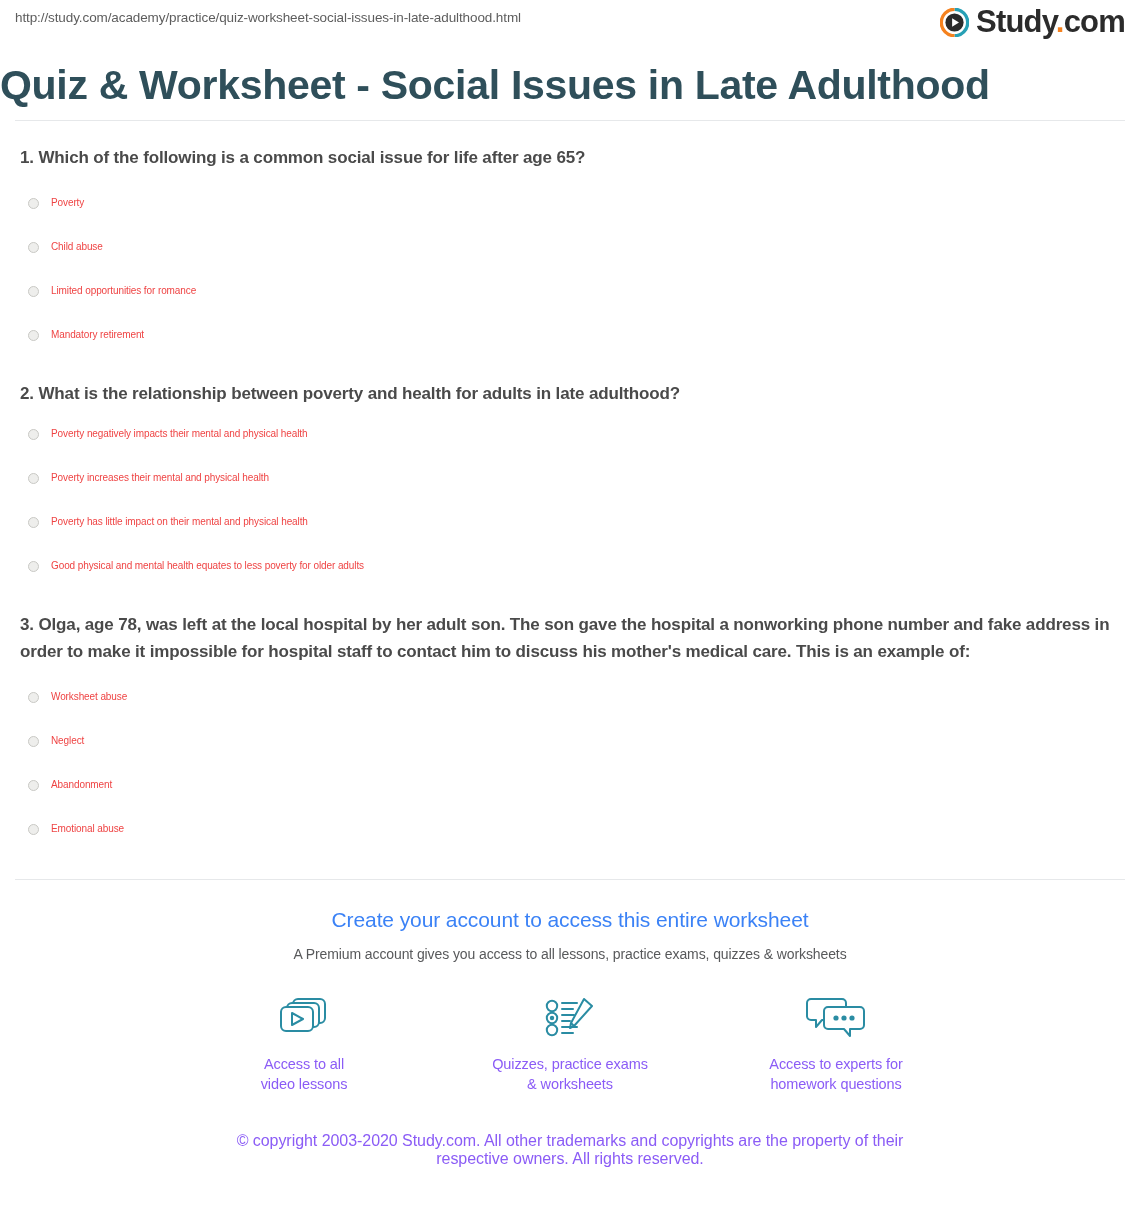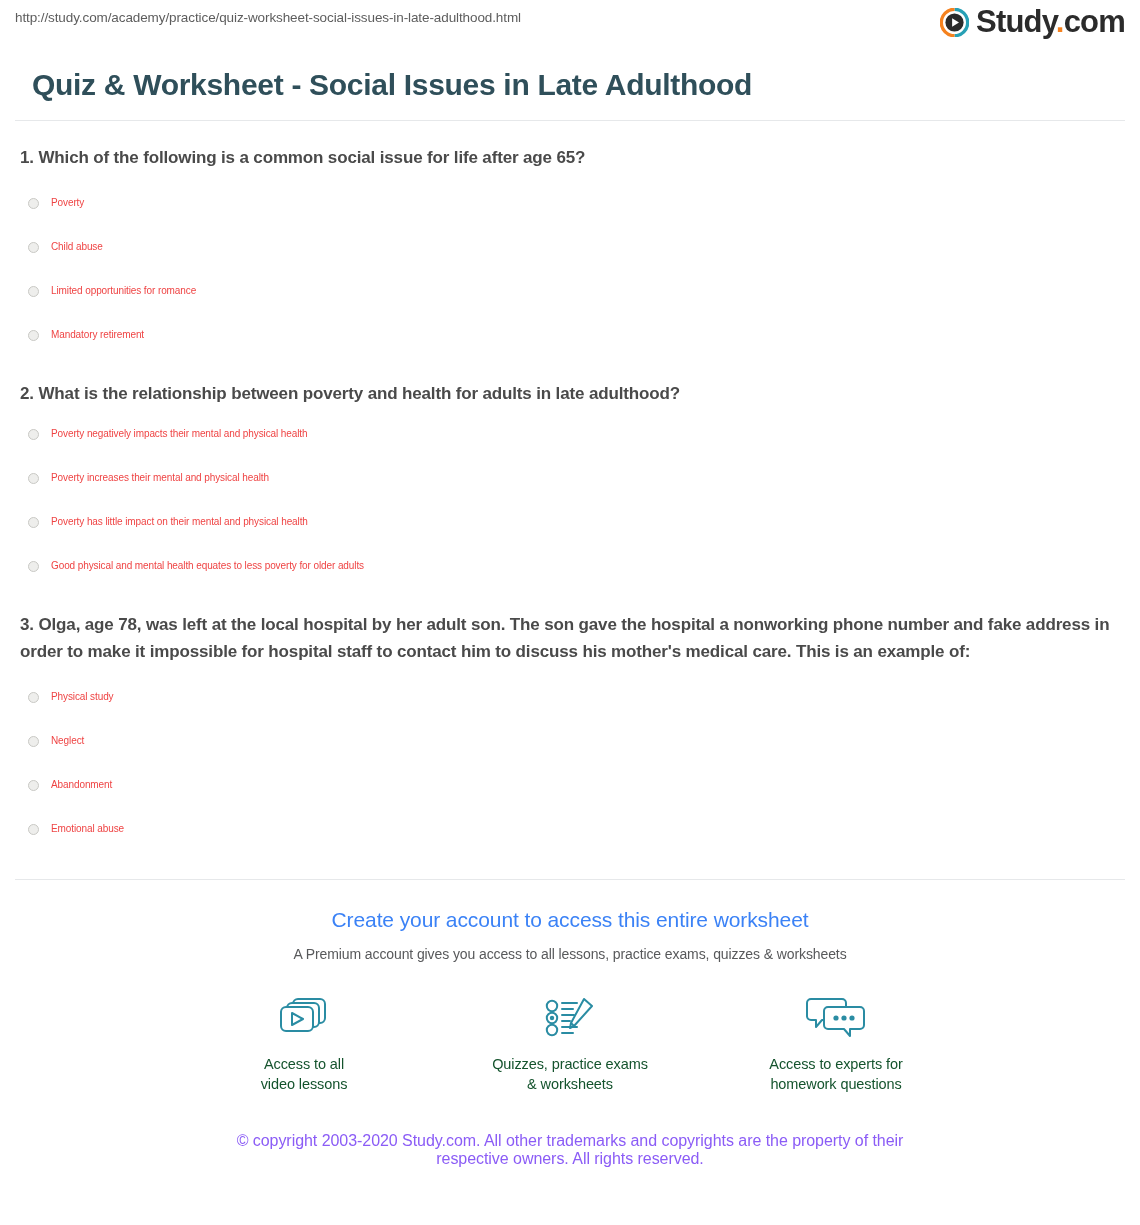--- a/index.html
+++ b/index.html
@@ -52,22 +52,22 @@
     font-weight: 700;
     color: #2b2b2b;
     letter-spacing: -0.8px;
     white-space: nowrap;
   }
   .brand-dot { color: #f5821f; }
 
   
   .worksheet-title {
     margin: 8px 0 0 0;
-    padding: 0 32px;
-    font-size: 30px;
+    padding: 0 0;
+    font-size: 41px;
     line-height: 38px;
     font-weight: 700;
     color: #2f4f5a;
     letter-spacing: -0.3px;
   }
   .divider {
     height: 1px;
     background: #e6e8ea;
     margin: 16px 15px 0 15px;
   }
@@ -152,21 +152,21 @@
   .perk-icon {
     height: 54px;
     display: flex;
     align-items: center;
     justify-content: center;
   }
   .perk-label {
     margin-top: 9px;
     font-size: 14.5px;
     line-height: 20px;
-    color: #14532d;
+    color: #8b5cf6;
     white-space: pre-line;
     letter-spacing: -0.1px;
   }
 
   
   .copyright {
     margin: 38px auto 0 auto;
     width: 700px;
     text-align: center;
     font-size: 16px;
@@ -241,21 +241,21 @@
         <span class="answer-label">Good physical and mental health equates to less poverty for older adults</span>
       </li>
     </ul>
   </div>
 
   <div class="question-block">
     <p class="question-text">3. Olga, age 78, was left at the local hospital by her adult son. The son gave the hospital a nonworking phone number and fake address in order to make it impossible for hospital staff to contact him to discuss his mother's medical care. This is an example of:</p>
     <ul class="answer-list q1-pad">
       <li class="answer-item">
         <span class="radio-dot"></span>
-        <span class="answer-label">Physical study</span>
+        <span class="answer-label">Worksheet abuse</span>
       </li>
       <li class="answer-item">
         <span class="radio-dot"></span>
         <span class="answer-label">Neglect</span>
       </li>
       <li class="answer-item">
         <span class="radio-dot"></span>
         <span class="answer-label">Abandonment</span>
       </li>
       <li class="answer-item">

